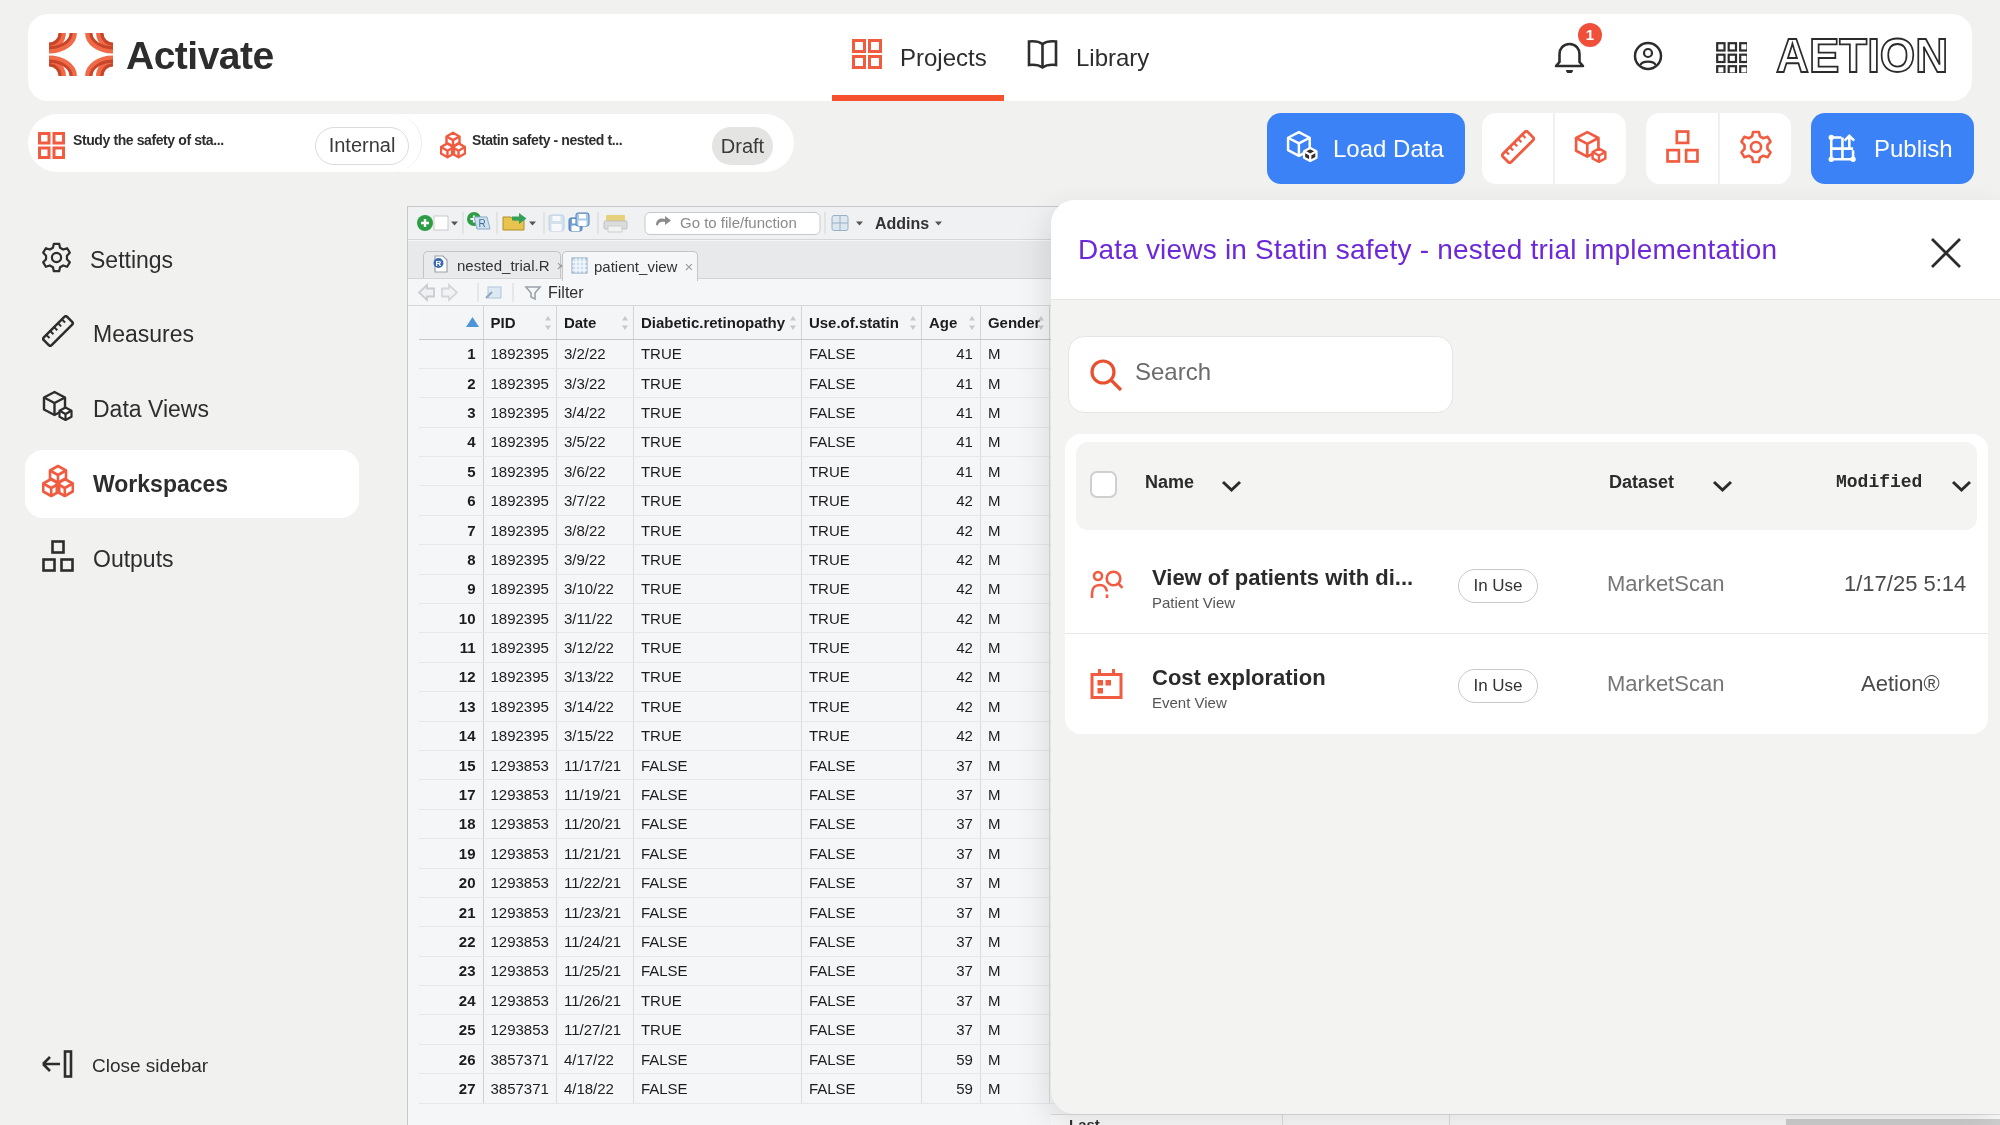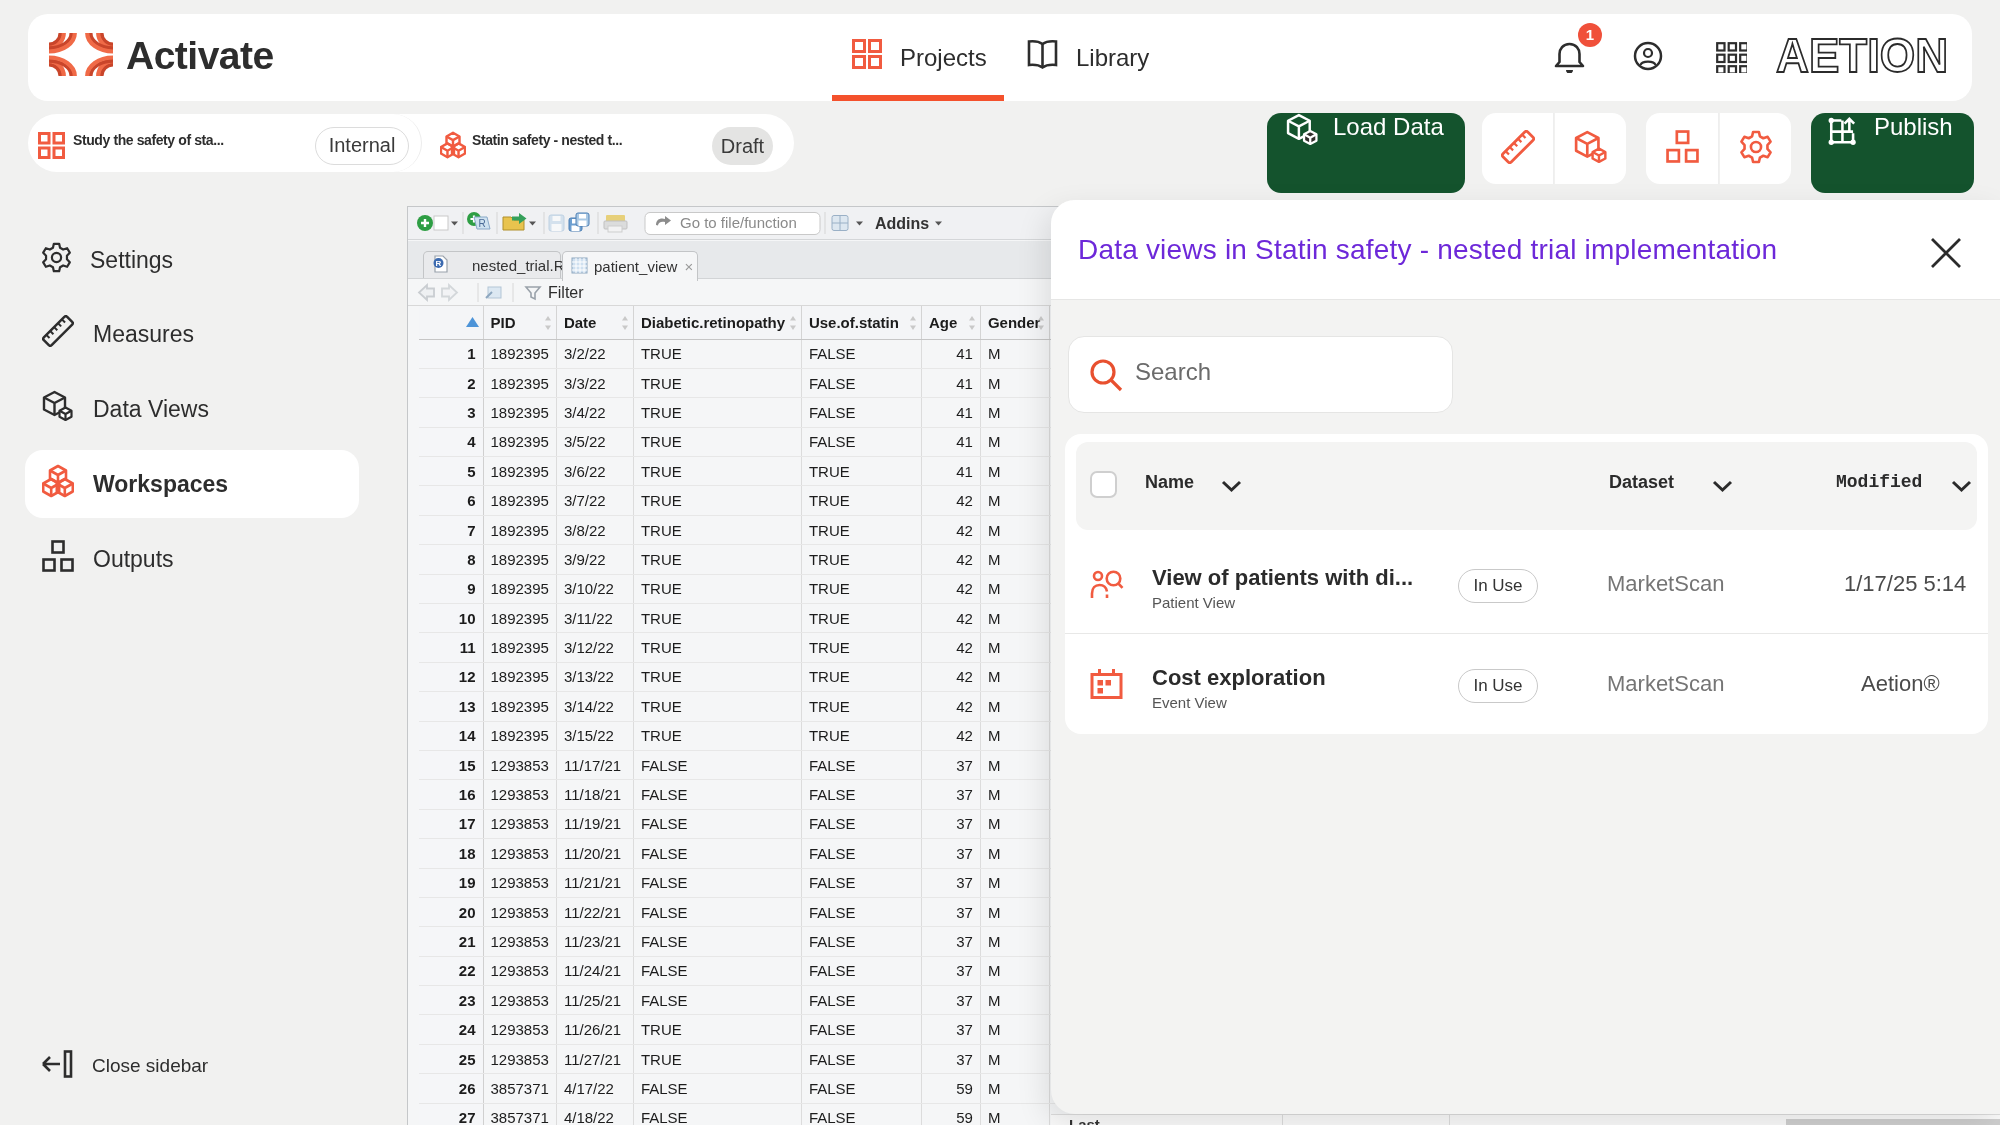--- a/index.html
+++ b/index.html
@@ -12,21 +12,21 @@
 .brand { position:absolute; left:126px; top:34px; font-size:39px; font-weight:bold; color:#2d2d2d; letter-spacing:-0.5px; }
 .navtab { position:absolute; top:14px; height:87px; display:flex; align-items:center; gap:17px; color:#2d2d2d; font-size:24px; }
 .underline { position:absolute; left:804px; top:80px; width:172px; height:6px; background:#f4512c; }
 .badge { position:absolute; left:1578px; top:23px; width:24px; height:24px; border-radius:50%; background:#f0503a; color:#fff; font-size:15px; font-weight:bold; text-align:center; line-height:24px; }
 
 
 .crumbbar { position:absolute; left:28px; top:114px; width:766px; height:58px; background:#fff; border-radius:29px; }
 .pill { display:inline-block; border-radius:19px; font-size:20px; color:#3a3a3a; }
 .crumbtxt { font-size:14px; font-weight:bold; color:#2d2d2d; letter-spacing:-0.4px; }
 
-.btn-dark { position:absolute; background:#14532d; border-radius:14px; height:80px; top:113px; color:#fff; display:flex; }
+.btn-dark { position:absolute; background:#3b82f6; border-radius:14px; height:71px; top:113px; color:#fff; display:flex; align-items:center; }
 .btn-white { position:absolute; background:#fff; height:71px; top:113px; display:flex; align-items:center; justify-content:center; }
 
 
 .sideitem { position:absolute; left:42px; height:34px; display:flex; align-items:center; gap:19px; font-size:23px; color:#2d2d2d; }
 .side-active { position:absolute; left:25px; top:450px; width:334px; height:68px; background:#fff; border-radius:18px; }
 
 
 .pane { position:absolute; left:407px; top:206px; width:1593px; height:919px; background:#f5f6f7; border:1px solid #c5c7c9; border-right:none; border-bottom:none; }
 .toolbar { position:absolute; left:0; top:0; width:100%; height:33px; background:#f0f1f3; border-bottom:1px solid #d4d6d8; }
 .tabstrip { position:absolute; left:0; top:34px; width:100%; height:38px; background:#e7e9eb; border-bottom:1px solid #d2d4d6; }
@@ -304,21 +304,21 @@
  <path d="M527 14.5 L534 14.5 L530.5 18.5 Z" fill="#555"></path>
 </svg>
     </div>
   <div class="tabstrip">
     <div class="tab" style="left:15px;width:138px;height:27px;background:#e9eaec;">
         <span id="ic-rdoc" style="margin-left:8px;"><svg width="16" height="18" viewBox="0 0 16 18" fill="none">
             <path d="M3 1 L11 1 L15 5 L15 17 L3 17 Z" fill="#fff" stroke="#9aa2ab" stroke-width="1.2"></path>
             <circle cx="6.5" cy="8" r="5" fill="#3b6ab0"></circle>
             <text x="6.5" y="11" font-size="8" font-weight="bold" fill="#fff" text-anchor="middle">R</text>
           </svg></span>
-        <span style="margin-left:24px;">nested_trial.R</span>
+        <span style="margin-left:9px;">nested_trial.R</span>
         <span style="color:#9a9a9a;margin-left:7px;">×</span>
       </div>
     <div class="tab" style="left:154px;width:136px;background:#f5f6f7;height:30px;z-index:2;">
         <span id="ic-grid-tab" style="margin-left:8px;"><svg width="17" height="17" viewBox="0 0 17 17" fill="none">
             <rect x="1" y="1" width="15" height="15" fill="#cfe0f0" stroke="#8fa8c0" stroke-width="1"></rect>
             <path d="M1 5 L16 5 M1 9 L16 9 M1 13 L16 13 M5 1 L5 16 M9 1 L9 16 M13 1 L13 16" stroke="#fff" stroke-width="1"></path>
           </svg></span>
         <span style="margin-left:6px;">patient_view</span>
         <span style="color:#9a9a9a;margin-left:7px;">×</span>
       </div>
@@ -523,30 +523,20 @@
           <td class="num">15</td>
           <td>1293853</td>
           <td>11/17/21</td>
           <td>FALSE</td>
           <td>FALSE</td>
           <td style="text-align:right;">37</td>
           <td>M</td>
           <td></td>
         </tr>
         <tr>
-          <td class="num">16</td>
-          <td>1293853</td>
-          <td>11/18/21</td>
-          <td>FALSE</td>
-          <td>FALSE</td>
-          <td style="text-align:right;">37</td>
-          <td>M</td>
-          <td></td>
-        </tr>
-        <tr>
           <td class="num">17</td>
           <td>1293853</td>
           <td>11/19/21</td>
           <td>FALSE</td>
           <td>FALSE</td>
           <td style="text-align:right;">37</td>
           <td>M</td>
           <td></td>
         </tr>
         <tr>

